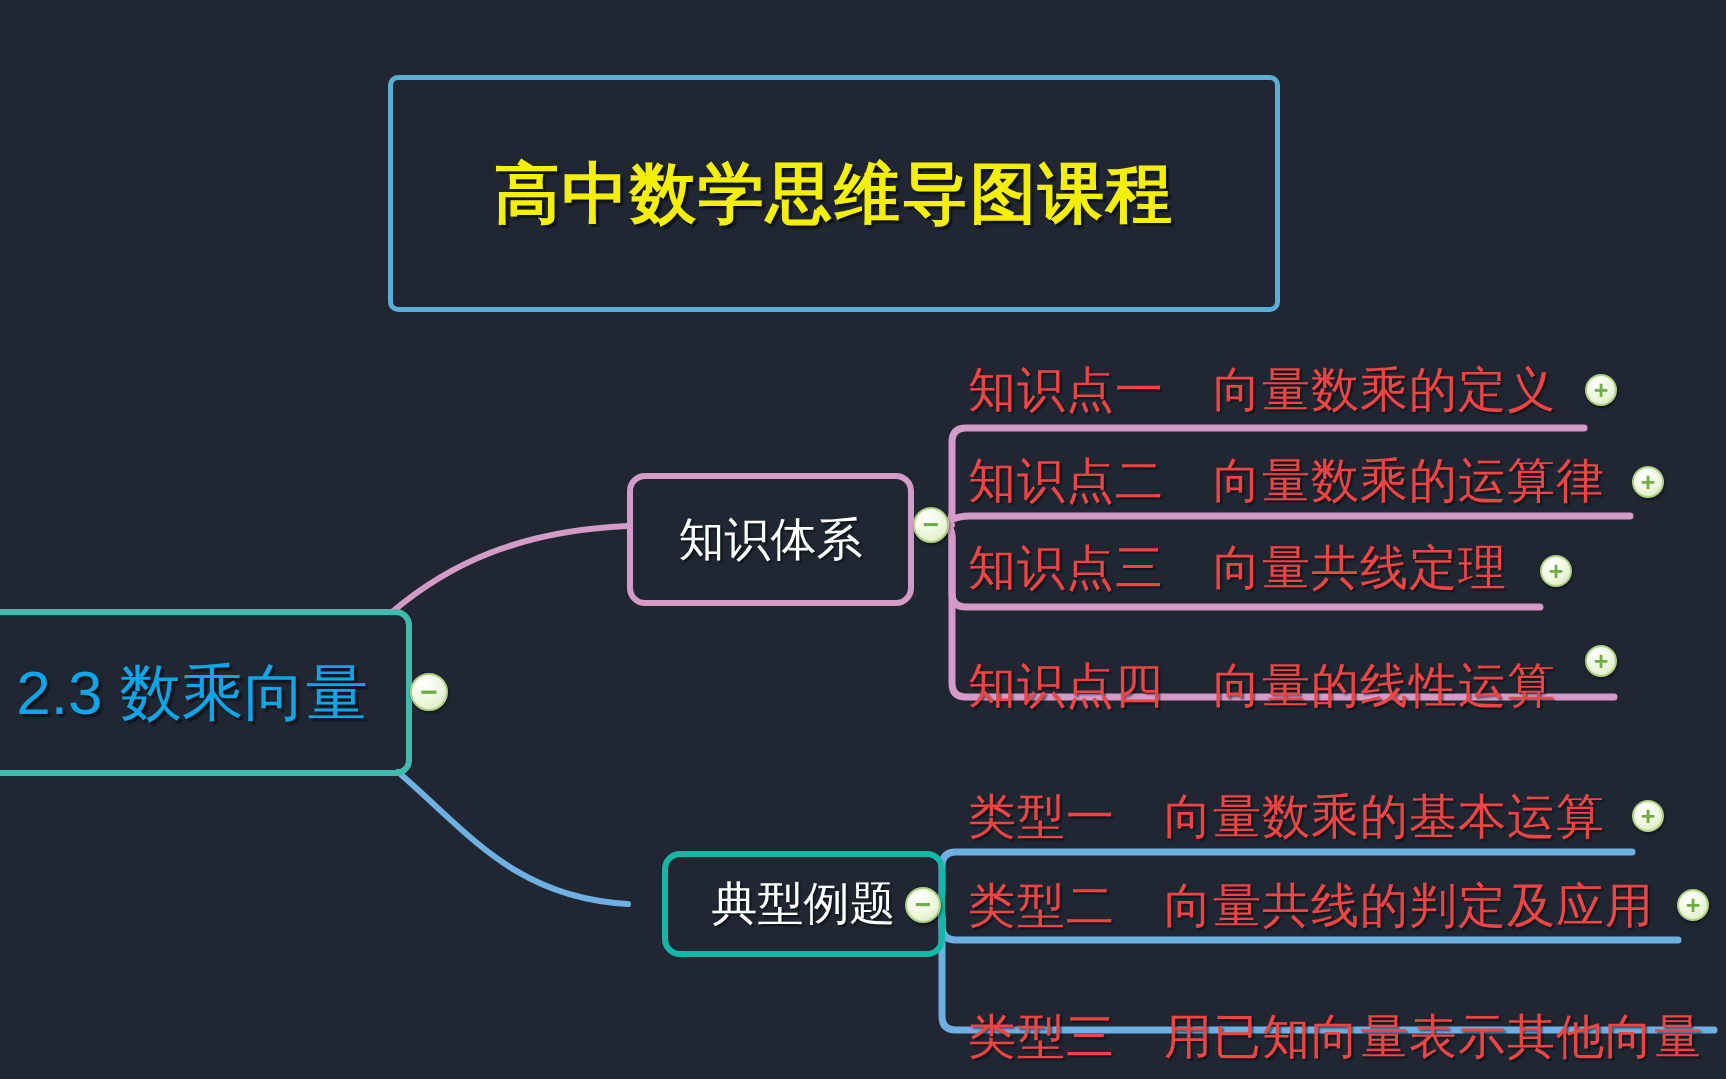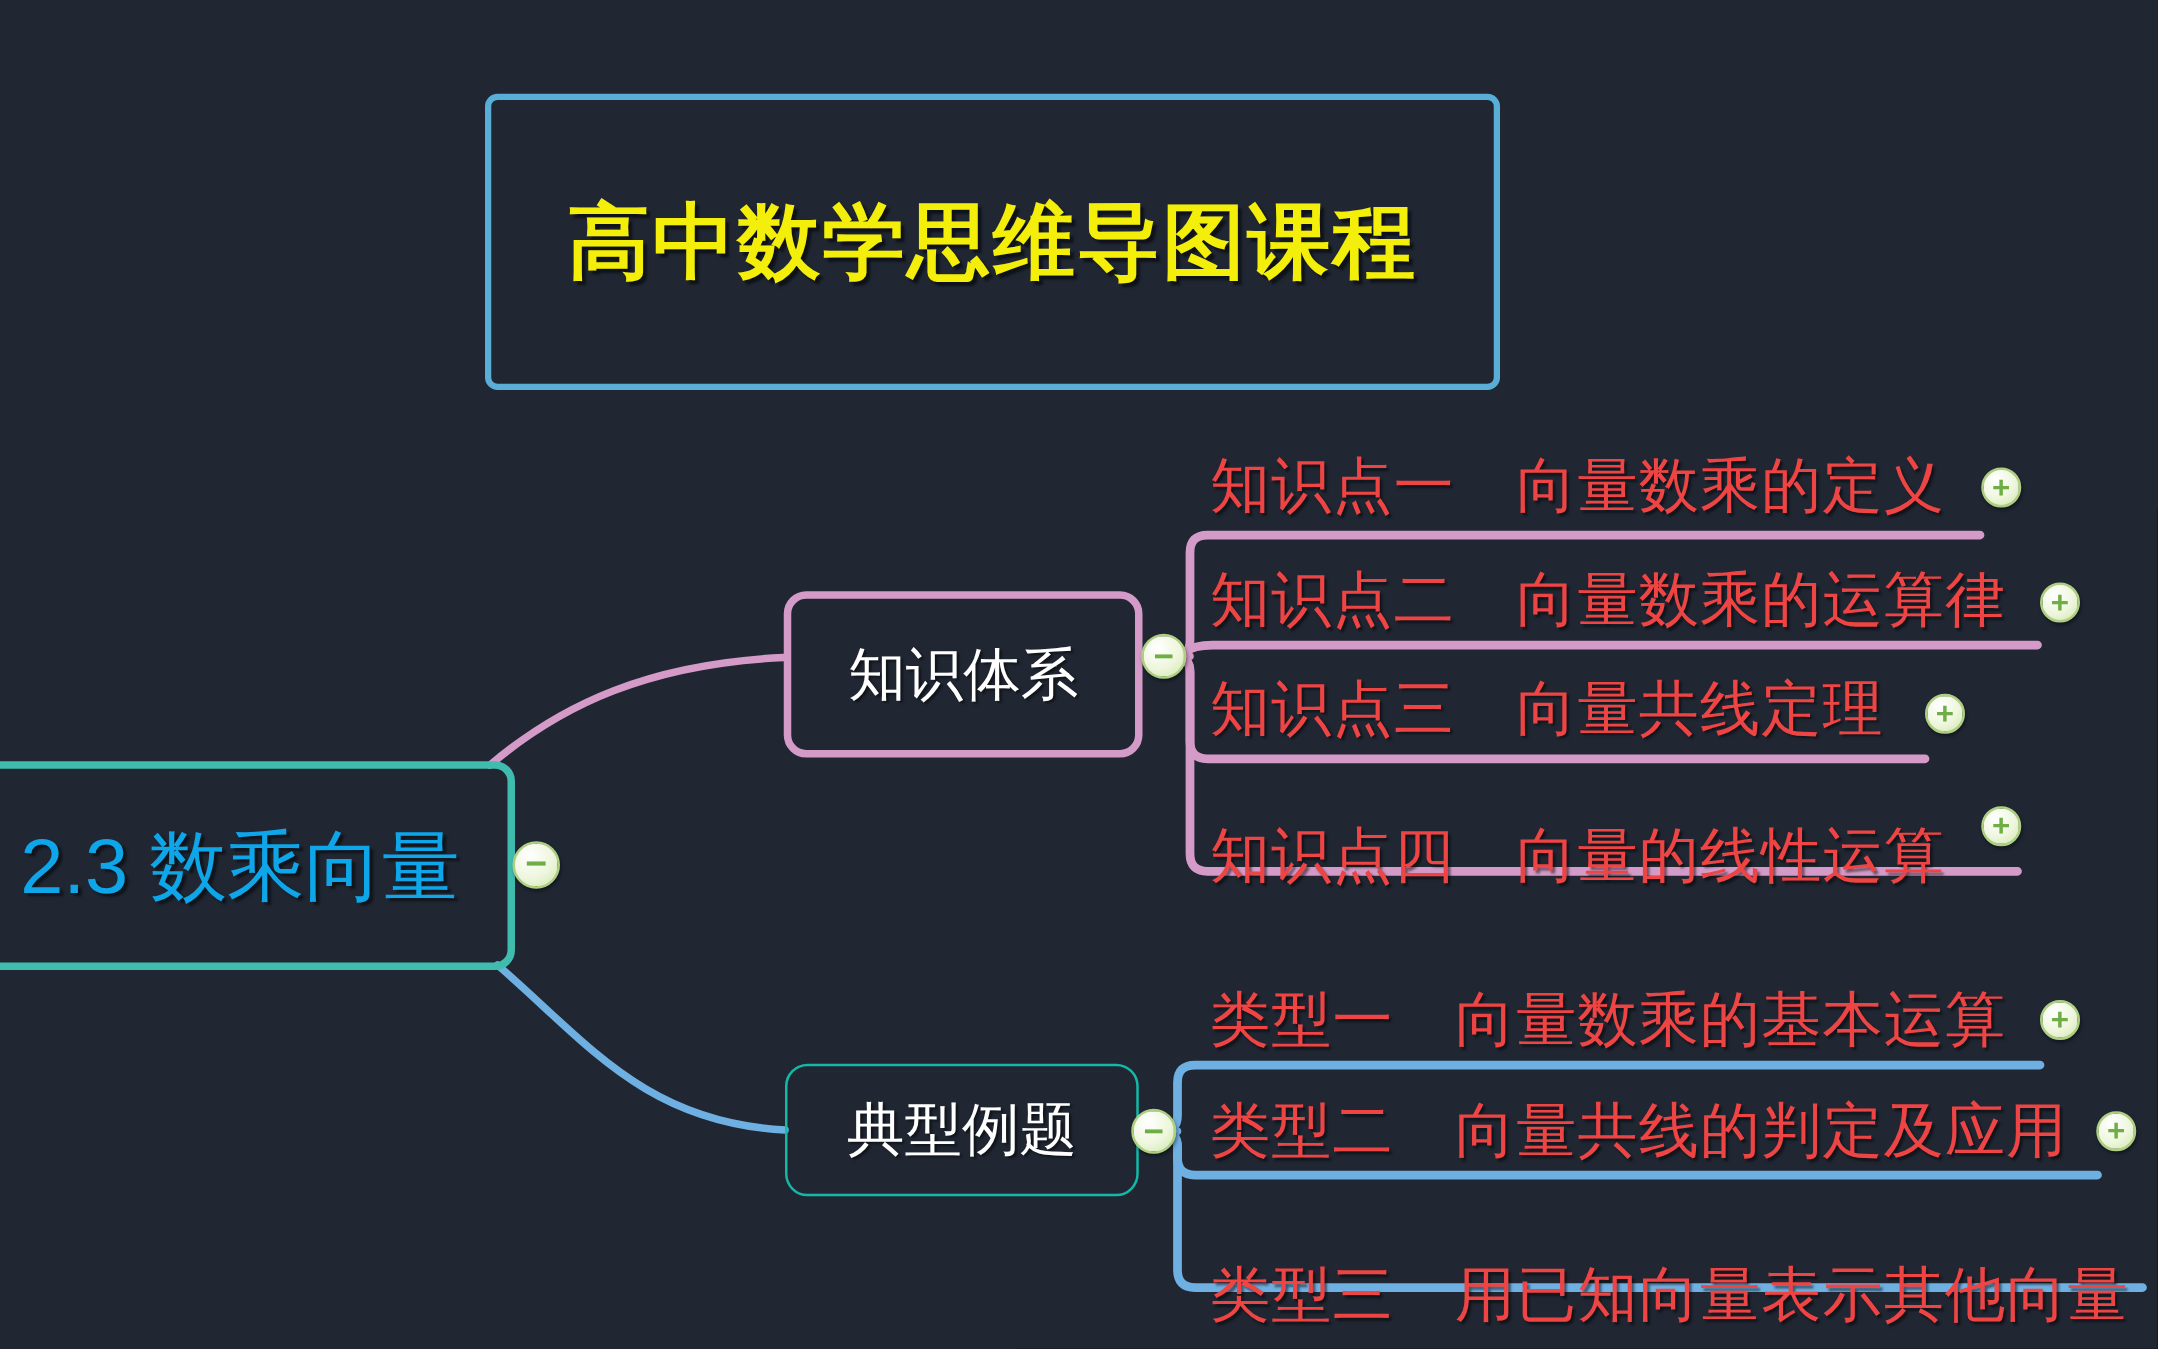--- a/index.html
+++ b/index.html
@@ -5,21 +5,21 @@
   html,body { margin:0; padding:0; background:#10141d; }
   .stage {
     position:relative; width:1726px; height:1079px;
     background:#202733; overflow:hidden;
     font-family:"Liberation Sans","DejaVu Sans",sans-serif;
   }
   svg.wires { position:absolute; left:0; top:0; width:1726px; height:1079px; }
 
   
   .title-box {
-    position:absolute; left:388px; top:75px; width:812px; height:237px;
+    position:absolute; left:388px; top:75px; width:892px; height:237px;
     box-sizing:border-box; border:5px solid #58aed6; border-radius:10px;
     display:flex; flex-direction:column; align-items:center; justify-content:center;
     gap:6px; background:transparent;
   }
   .title-line {
     color:#f4ef0a; font-size:66px; font-weight:900; letter-spacing:2px;
     line-height:1.15; white-space:nowrap;
     text-shadow:3px 3px 2px rgba(0,0,0,.55);
   }
 
@@ -33,21 +33,21 @@
     color:#0ea5e9; font-size:62px; white-space:nowrap;
     text-shadow:3px 3px 2px rgba(0,0,0,.5);
   }
 
   
   .branch-box {
     position:absolute; box-sizing:border-box; border-radius:18px;
     display:flex; align-items:center; justify-content:center;
   }
   .branch-knowledge { left:627px; top:473px; width:287px; height:133px; border:6px solid #d59bc8; }
-  .branch-examples  { left:628px; top:851px; width:283px; height:106px; border:2px solid #14b8a6; }
+  .branch-examples  { left:662px; top:851px; width:283px; height:106px; border:6px solid #14b8a6; }
   .branch-label {
     color:#fff; font-size:46px; white-space:nowrap;
     text-shadow:2px 2px 2px rgba(0,0,0,.5);
   }
 
   
   .leaf {
     position:absolute; left:968px; height:58px; line-height:58px;
     color:#ef4444; font-size:48px; letter-spacing:1px; white-space:nowrap;
     text-shadow:2px 2px 2px rgba(0,0,0,.5);

